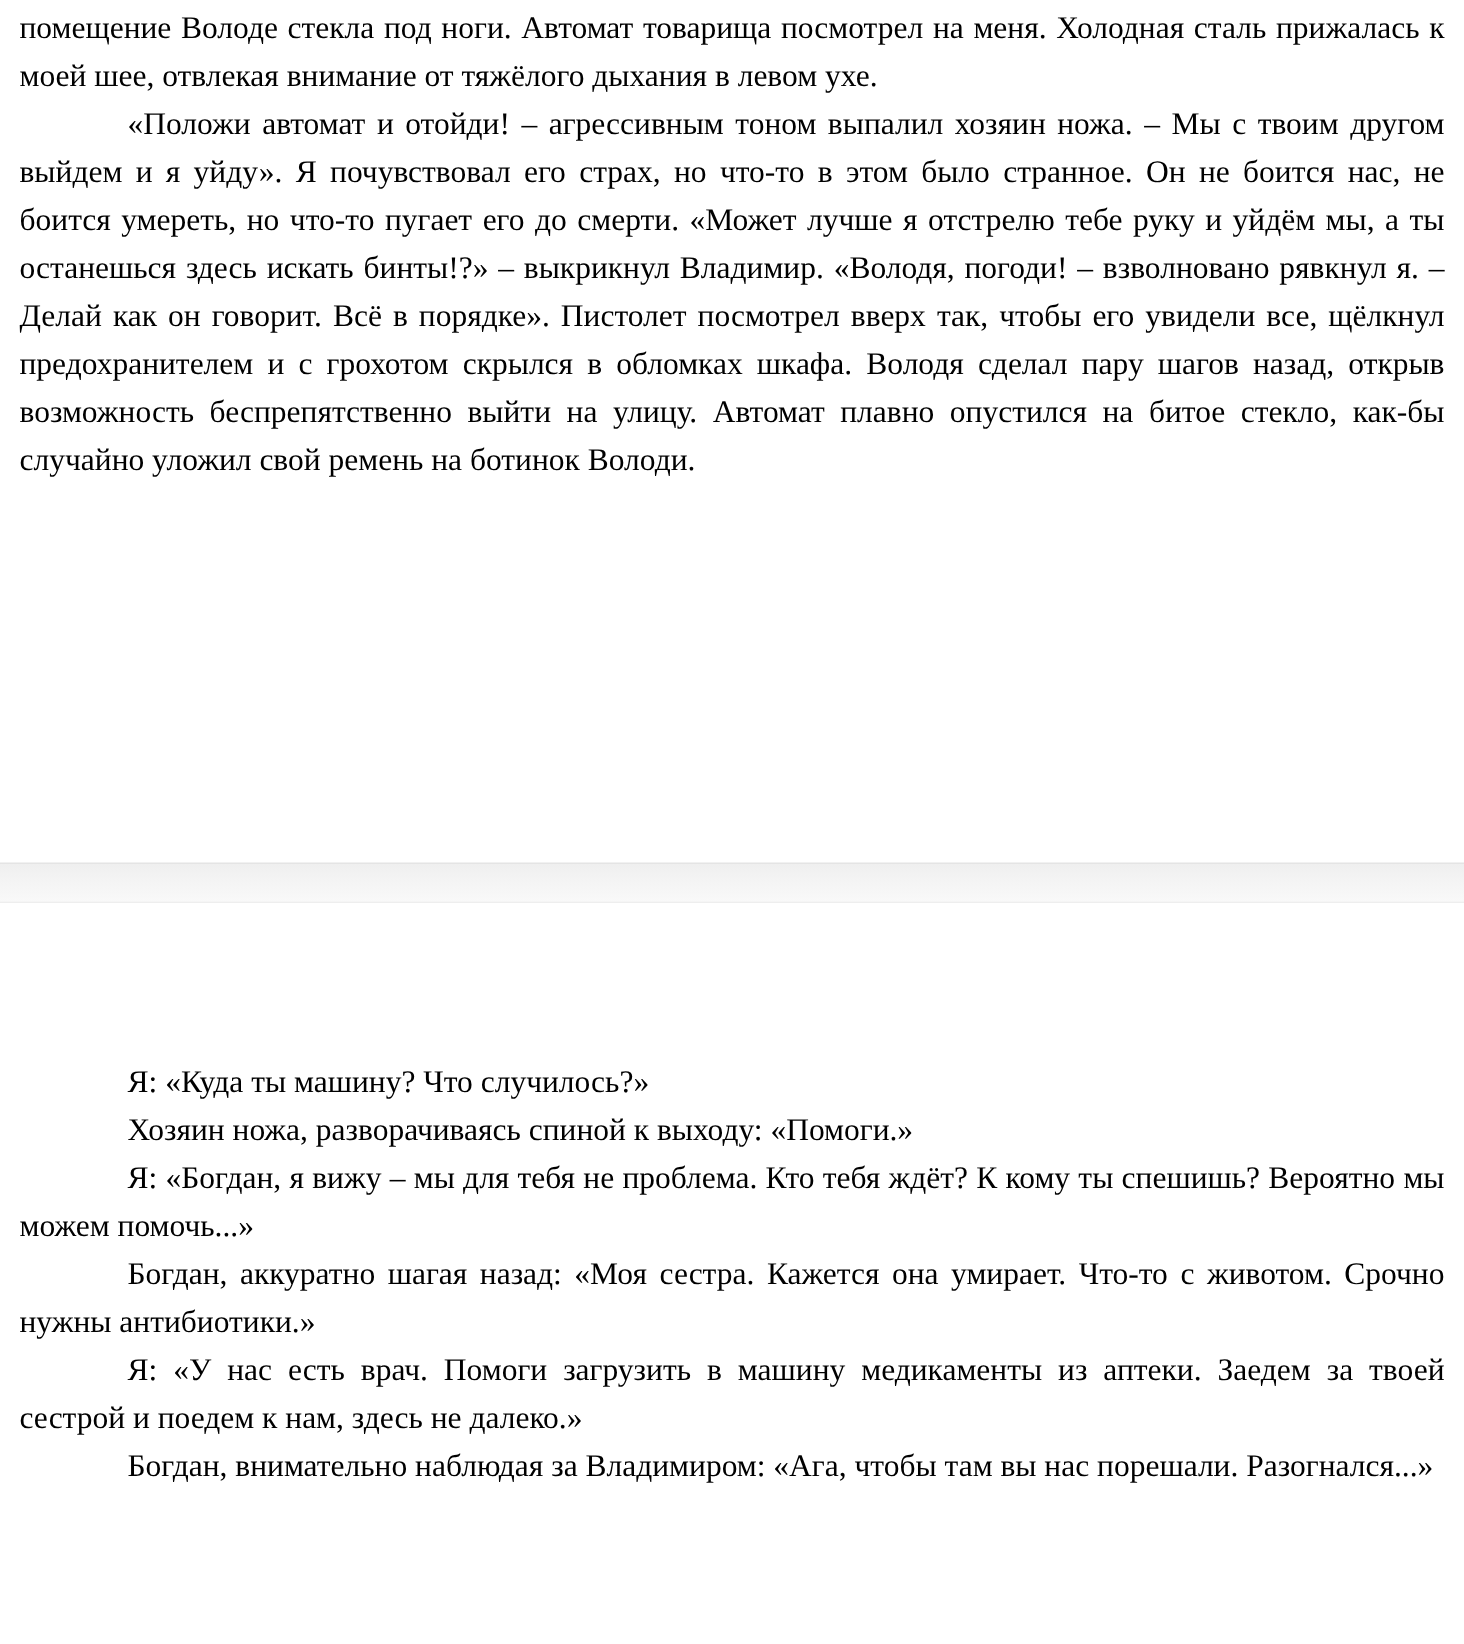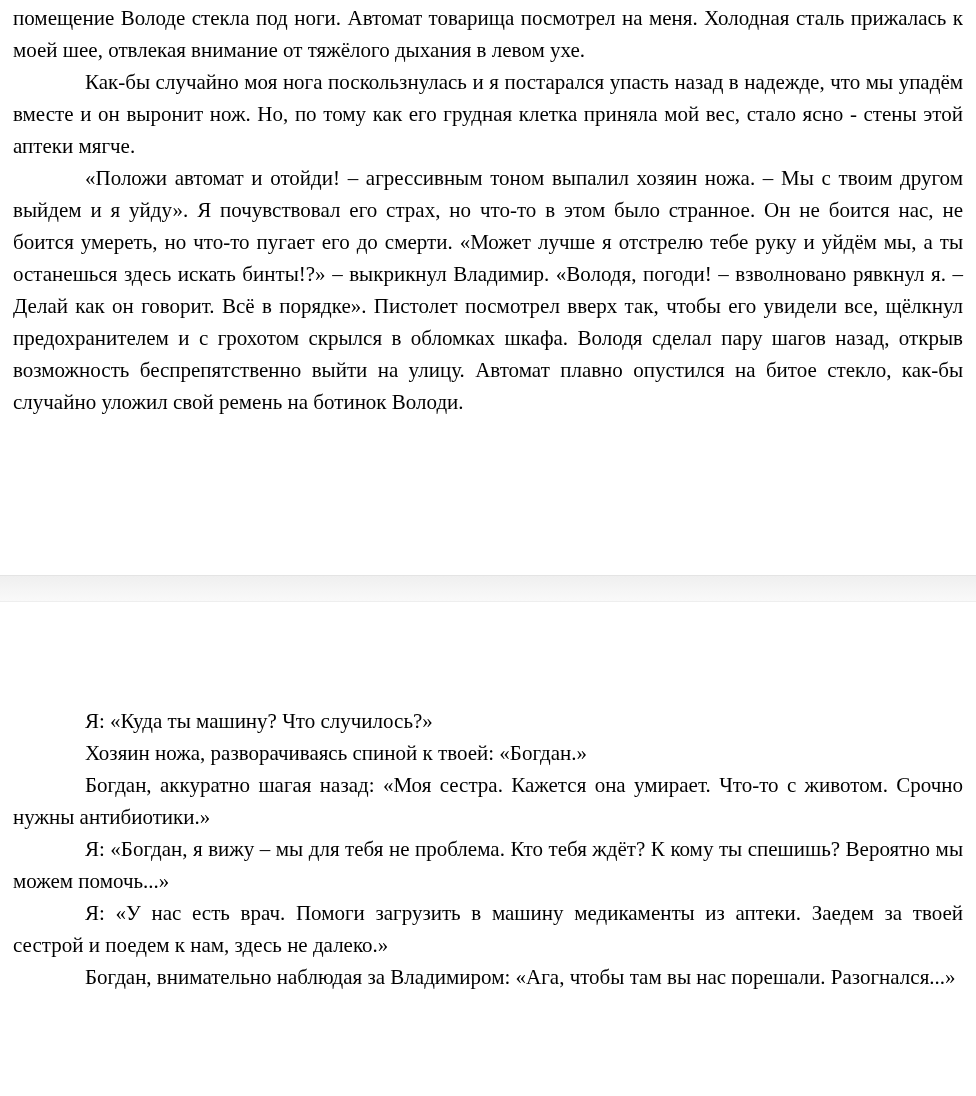--- a/index.html
+++ b/index.html
@@ -50,28 +50,27 @@
     margin-left:1px;
   }
 </style>
 </head>
 <body>
 
 <div class="viewport">
 
   <div class="page page-1">
     <p class="para noindent">помещение Володе стекла под ноги. Автомат товарища посмотрел на меня. Холодная сталь прижалась к моей шее, отвлекая внимание от тяжёлого дыхания в левом ухе.</p>
-    <p class="para">Как-бы случайно моя нога поскользнулась и я постарался упасть назад в надежде, что мы упадём вместе и он выронит нож. Но, по тому как его грудная клетка приняла мой вес, стало ясно - стены этой аптеки мягче.</p>
     <p class="para">«Положи автомат и отойди! – агрессивным тоном выпалил хозяин ножа. – Мы с твоим другом выйдем и я уйду». Я почувствовал его страх, но что-то в этом было странное. Он не боится нас, не боится умереть, но что-то пугает его до смерти. «Может лучше я отстрелю тебе руку и уйдём мы,  а ты останешься здесь искать бинты!?» – выкрикнул Владимир. «Володя, погоди! – взволновано рявкнул я. – Делай как он говорит. Всё в порядке». Пистолет посмотрел вверх так, чтобы его увидели все, щёлкнул предохранителем и с грохотом скрылся в обломках шкафа. Володя сделал пару шагов назад, открыв возможность беспрепятственно выйти на улицу. Автомат плавно опустился на битое стекло, как-бы случайно уложил свой ремень на ботинок Володи.</p>
   </div>
 
   <div class="page-gap"></div>
 
   <div class="page page-2">
     <p class="para">Я: «Куда ты машину? Что случилось?»</p>
-    <p class="para">Хозяин ножа, разворачиваясь спиной к твоей: «Богдан.»</p>
+    <p class="para">Хозяин ножа, разворачиваясь спиной к выходу: «Помоги.»</p>
+    <p class="para">Я: «Богдан, я вижу – мы для тебя не проблема. Кто тебя ждёт? К кому ты спешишь? Вероятно мы можем помочь...»</p>
     <p class="para">Богдан, аккуратно шагая назад: «Моя сестра. Кажется она умирает. Что-то с животом. Срочно нужны антибиотики.»</p>
-    <p class="para">Я: «Богдан, я вижу – мы для тебя не проблема. Кто тебя ждёт? К кому ты спешишь? Вероятно мы можем помочь...»</p>
     <p class="para">Я: «У нас есть врач. Помоги загрузить в машину медикаменты из аптеки. Заедем за твоей сестрой и поедем к нам, здесь не далеко.»</p>
     <p class="para">Богдан, внимательно наблюдая за Владимиром: «Ага, чтобы там вы нас порешали. Разогнался...»</p>
   </div>
 
 </div>
 
 </body></html>

